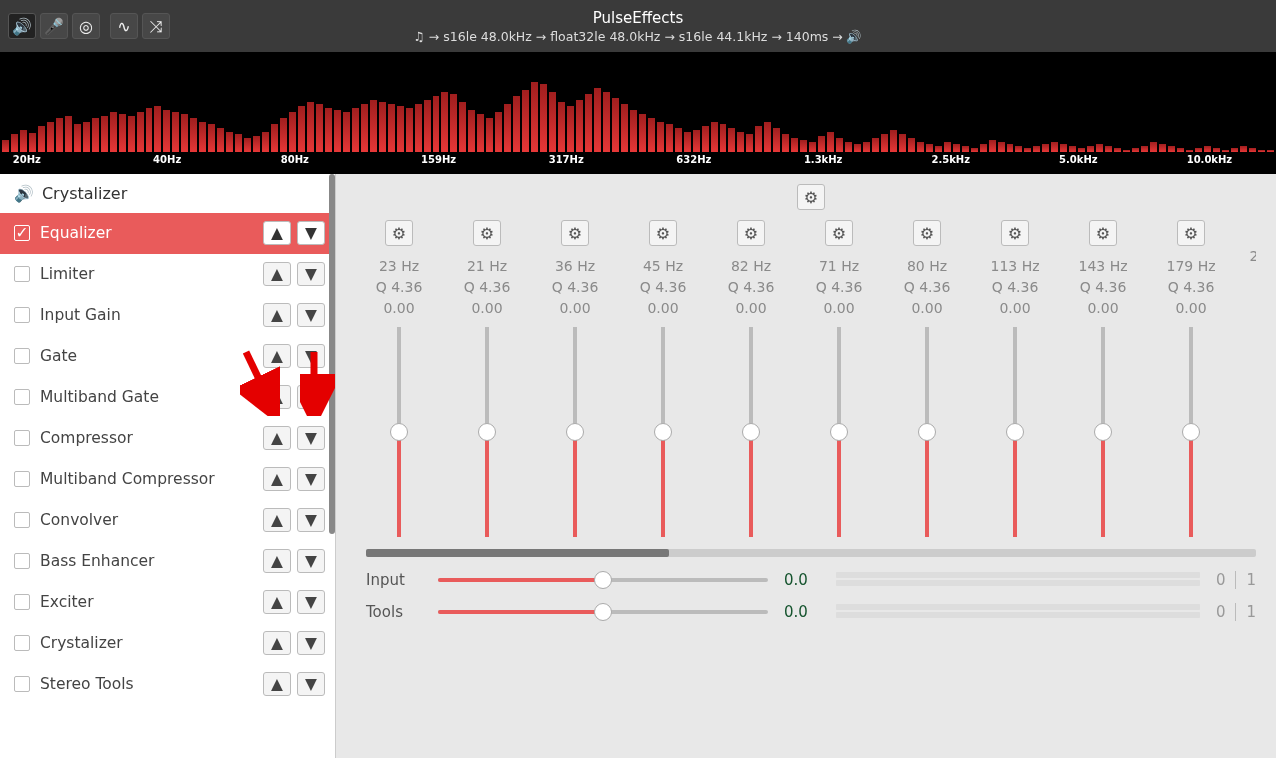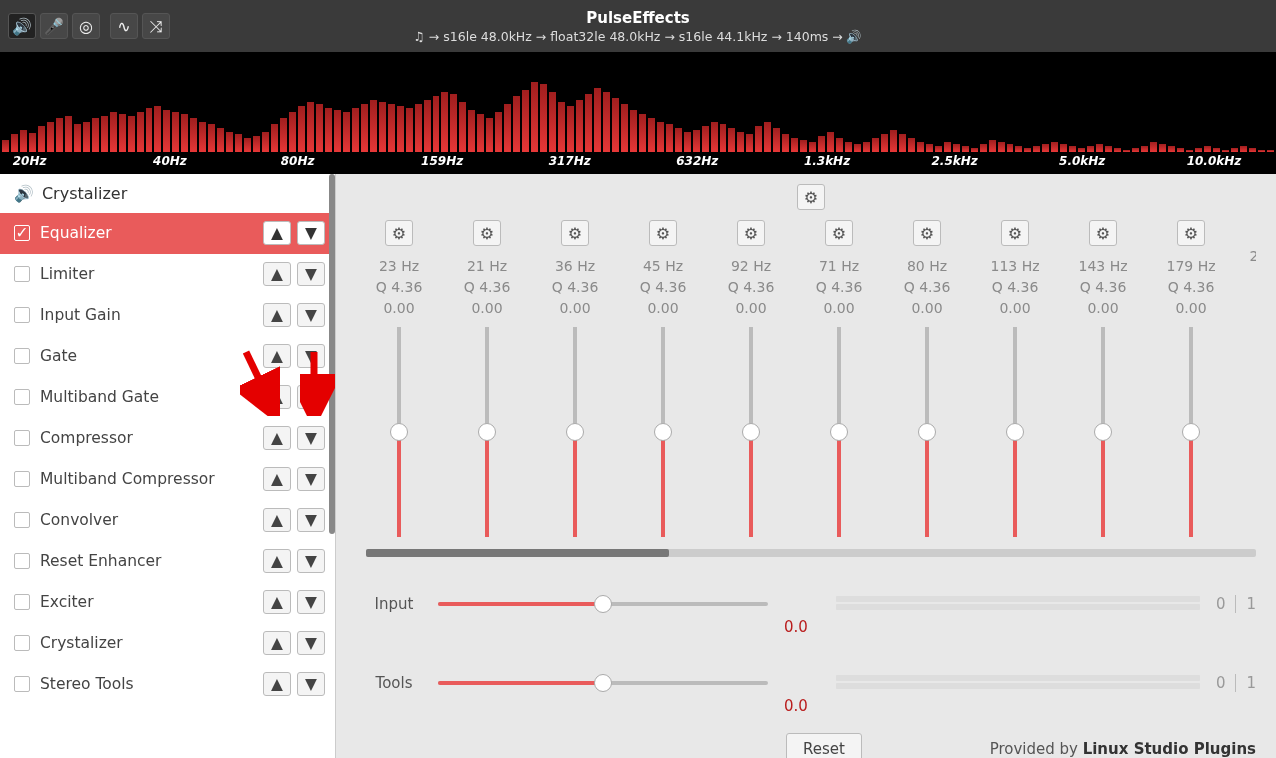--- a/index.html
+++ b/index.html
@@ -10,39 +10,39 @@
     background: #3a3a3a; color: #fff; height: 52px; display: flex; align-items: center;
     padding: 0 8px; gap: 4px; position: relative;
   }
   .header-left { display: flex; gap: 4px; align-items: center; }
   .hicon-btn {
     background: #474747; border: 1px solid #555; border-radius: 3px; width: 28px; height: 26px;
     display: flex; align-items: center; justify-content: center; cursor: pointer; color: #eee;
   }
   .hicon-btn.active { background: #222; }
   .header-center { position: absolute; left: 50%; transform: translateX(-50%); text-align: center; }
-  .app-title { font-weight: bold; font-size: 15px; color: #fff; }
+  .app-title { font-weight: normal; font-size: 15px; color: #fff; }
   .header-status { font-size: 12.5px; color: #ddd; margin-top: 2px; display: flex; align-items: center; justify-content: center; gap: 4px; }
   .header-right { margin-left: auto; display: flex; gap: 4px; align-items: center; }
   .presets-btn {
     background: #474747; border: 1px solid #555; border-radius: 3px; padding: 4px 12px;
     color: #eee; cursor: pointer; font-size: 14px;
   }
   .win-btn {
     width: 26px; height: 26px; display: flex; align-items: center; justify-content: center;
     color: #eee; cursor: pointer; font-weight: bold; font-size: 15px;
   }
 
   
   .spectrum { background: #000; height: 122px; position: relative; overflow: hidden; }
   .spectrum-bars { display: flex; align-items: flex-end; height: 100px; padding: 0 2px; gap: 2px; }
   .spectrum-bar { flex: 1; background: linear-gradient(to top, #e63737, #a01e1e); min-width: 3px; }
   .spectrum-labels {
     position: absolute; bottom: 0; left: 0; right: 0; height: 20px;
-    color: #fff; font-size: 12px; font-weight: bold; display: flex; font-family: monospace; font-style: italic;
+    color: #fff; font-size: 10px; font-weight: bold; display: flex; font-family: monospace;
   }
   .spectrum-labels span { position: absolute; }
 
   
   .main { display: flex; height: calc(758px - 52px - 122px); }
   .sidebar { width: 336px; background: #fff; overflow-y: auto; border-right: 1px solid #ccc; position: relative; }
   .sidebar-scroll-indicator { position: absolute; right: 0; top: 0; width: 6px; height: 360px; background: #888; border-radius: 3px; }
 
   .side-header {
     display: flex; align-items: center; gap: 8px; padding: 10px 14px; font-size: 16px; color: #333;
@@ -79,28 +79,28 @@
   .slider-v { position: relative; width: 4px; height: 210px; background: #bbb; margin: 0 auto; }
   .slider-fill { position: absolute; bottom: 0; width: 4px; background: #e95b5b; }
   .slider-thumb {
     position: absolute; width: 18px; height: 18px; border-radius: 50%; background: #fff;
     border: 1px solid #aaa; left: -7px; transform: translateY(50%);
   }
   .hscroll { height: 8px; background: #ccc; margin-top: 8px; border-radius: 2px; position: relative; }
   .hscroll-thumb { position: absolute; left: 0; width: 34%; height: 8px; background: #777; border-radius: 2px; }
 
   .io-row { display: flex; align-items: center; gap: 16px; margin-top: 14px; }
-  .io-label { width: 56px; text-align: center; color: #555; font-size: 15px; }
+  .io-label { width: 56px; text-align: left; color: #555; font-size: 15px; }
   .io-slider { flex: 0 0 330px; position: relative; height: 4px; background: #bbb; border-radius: 2px; }
   .io-slider-fill { position: absolute; left: 0; height: 4px; background: #e95b5b; border-radius: 2px; }
   .io-thumb {
     position: absolute; width: 18px; height: 18px; border-radius: 50%; background: #fff;
     border: 1px solid #aaa; top: -7px; transform: translateX(-50%);
   }
-  .io-val { width: 36px; color: #b91c1c; font-size: 15px; margin-top: 47px; }
+  .io-val { width: 36px; color: #14532d; font-size: 15px; }
   .io-meter { flex: 1; height: 16px; display: flex; flex-direction: column; gap: 2px; }
   .io-meter div { height: 6px; background: #ddd; border-radius: 1px; }
   .io-ch { display: flex; gap: 10px; color: #999; font-size: 15px; }
   .io-ch span:first-child { border-right: 1px solid #bbb; padding-right: 10px; }
 
   .footer { display: flex; align-items: center; margin-top: 18px; gap: 10px; }
   .reset-btn {
     background: #f4f4f4; border: 1px solid #bbb; border-radius: 3px; padding: 6px 16px;
     font-size: 15px; color: #444; cursor: pointer; margin-left: 420px;
   }
@@ -401,21 +401,21 @@
             <div class="arrow-btn">
               <span>▲</span>
             </div>
             <div class="arrow-btn">
               <span>▼</span>
             </div>
           </div>
         </div>
         <div class="side-item">
           <div class="side-check"></div>
-          <div class="side-label">Reset Enhancer</div>
+          <div class="side-label">Bass Enhancer</div>
           <div class="side-arrows">
             <div class="arrow-btn">
               <span>▲</span>
             </div>
             <div class="arrow-btn">
               <span>▼</span>
             </div>
           </div>
         </div>
         <div class="side-item">
@@ -513,21 +513,21 @@
             <div>45 Hz</div>
             <div>Q 4.36</div>
             <div>0.00</div>
           </div><div class="slider-v">
             <div class="slider-fill" style="height:50%"></div>
             <div class="slider-thumb" style="bottom:50%"></div>
           </div></div>
         <div class="band"><div class="gear-btn">
             <span>⚙</span>
           </div><div class="band-info">
-            <div>92 Hz</div>
+            <div>82 Hz</div>
             <div>Q 4.36</div>
             <div>0.00</div>
           </div><div class="slider-v">
             <div class="slider-fill" style="height:50%"></div>
             <div class="slider-thumb" style="bottom:50%"></div>
           </div></div>
         <div class="band"><div class="gear-btn">
             <span>⚙</span>
           </div><div class="band-info">
             <div>71 Hz</div>
@@ -613,20 +613,14 @@
       <div class="io-meter">
           <div></div>
           <div></div>
         </div>
       <div class="io-ch">
         <span>0</span>
         <span>1</span>
       </div>
     </div>
 
-    <div class="footer">
-      <div class="reset-btn">Reset</div>
-      <div class="provider">
-        <span>Provided by </span><b>Linux Studio Plugins</b>
-      </div>
-    </div>
   </div>
 </div>
 
 </body></html>

